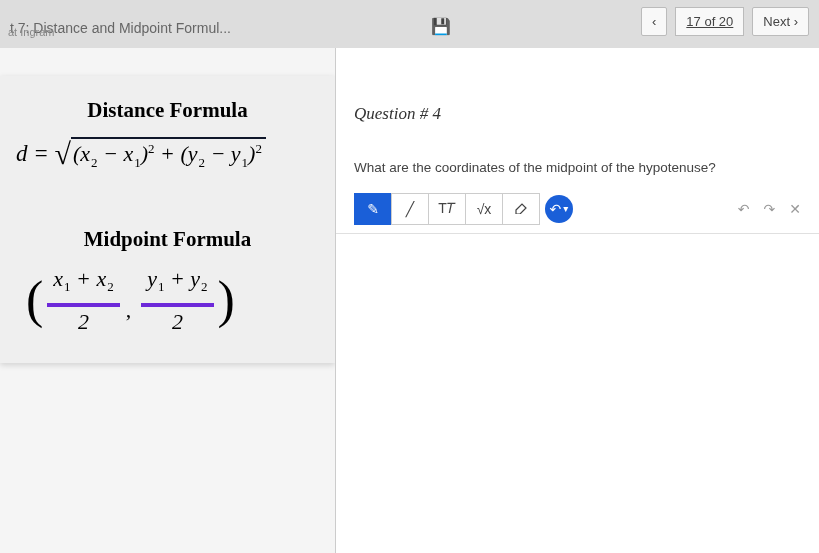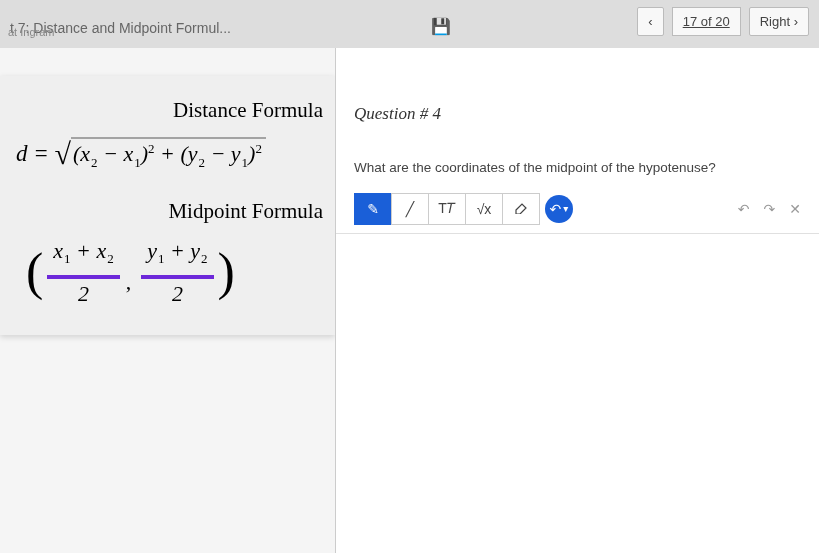--- a/index.html
+++ b/index.html
@@ -136,23 +136,23 @@
       height: 380px;
       background: #fff;
     }
     .formula-card {
       background: #efefef;
       margin: 28px 0 0 0;
       padding: 22px 12px 28px 12px;
       box-shadow: 0 2px 6px rgba(0,0,0,0.15);
     }
     .formula-title {
-      text-align: right;
+      text-align: center;
       font-size: 21px;
-      font-weight: normal;
+      font-weight: bold;
       font-family: Georgia, 'Times New Roman', serif;
       margin-bottom: 14px;
       color: #000;
     }
     .formula-body {
       font-family: 'Times New Roman', serif;
       font-size: 23px;
       font-style: italic;
       color: #000;
       text-align: left;
@@ -169,28 +169,28 @@
       position: relative;
     }
     .sqrt-sign {
       font-size: 30px;
       font-style: normal;
       line-height: 1;
       position: relative;
       top: 2px;
     }
     .sqrt-content {
-      border-top: 2px solid #a3a3a3;
+      border-top: 2px solid #0f172a;
       padding: 2px 4px 0 2px;
       font-size: 22px;
     }
     .sup { font-size: 13px; vertical-align: super; font-style: normal; }
     .sub { font-size: 13px; vertical-align: sub; font-style: normal; margin-left:1px; }
     .midpoint-card {
-      margin-top: 28px;
+      margin-top: 56px;
     }
     .midpoint-eq {
       display: flex;
       align-items: center;
       justify-content: flex-start;
       font-size: 24px;
       padding-left: 14px;
     }
     .big-paren {
       font-size: 52px;
@@ -225,21 +225,21 @@
   </style>
 </head>
 <body>
 
 <div class="header-area">
   <div class="assignment-title">t 7: Distance and Midpoint Formul...</div>
   <span class="save-icon">💾</span>
   <div class="header-right">
     <button class="nav-btn">‹</button>
     <div class="page-counter">17 of 20</div>
-    <button class="nav-btn">Right ›</button>
+    <button class="nav-btn">Next ›</button>
   </div>
 </div>
 <div class="student-name">at Ingram</div>
 
 <div class="main-area">
 
   <div class="left-panel">
     <div class="formula-card">
       <div class="formula-title">Distance Formula</div>
       <div class="formula-body distance-eq">

